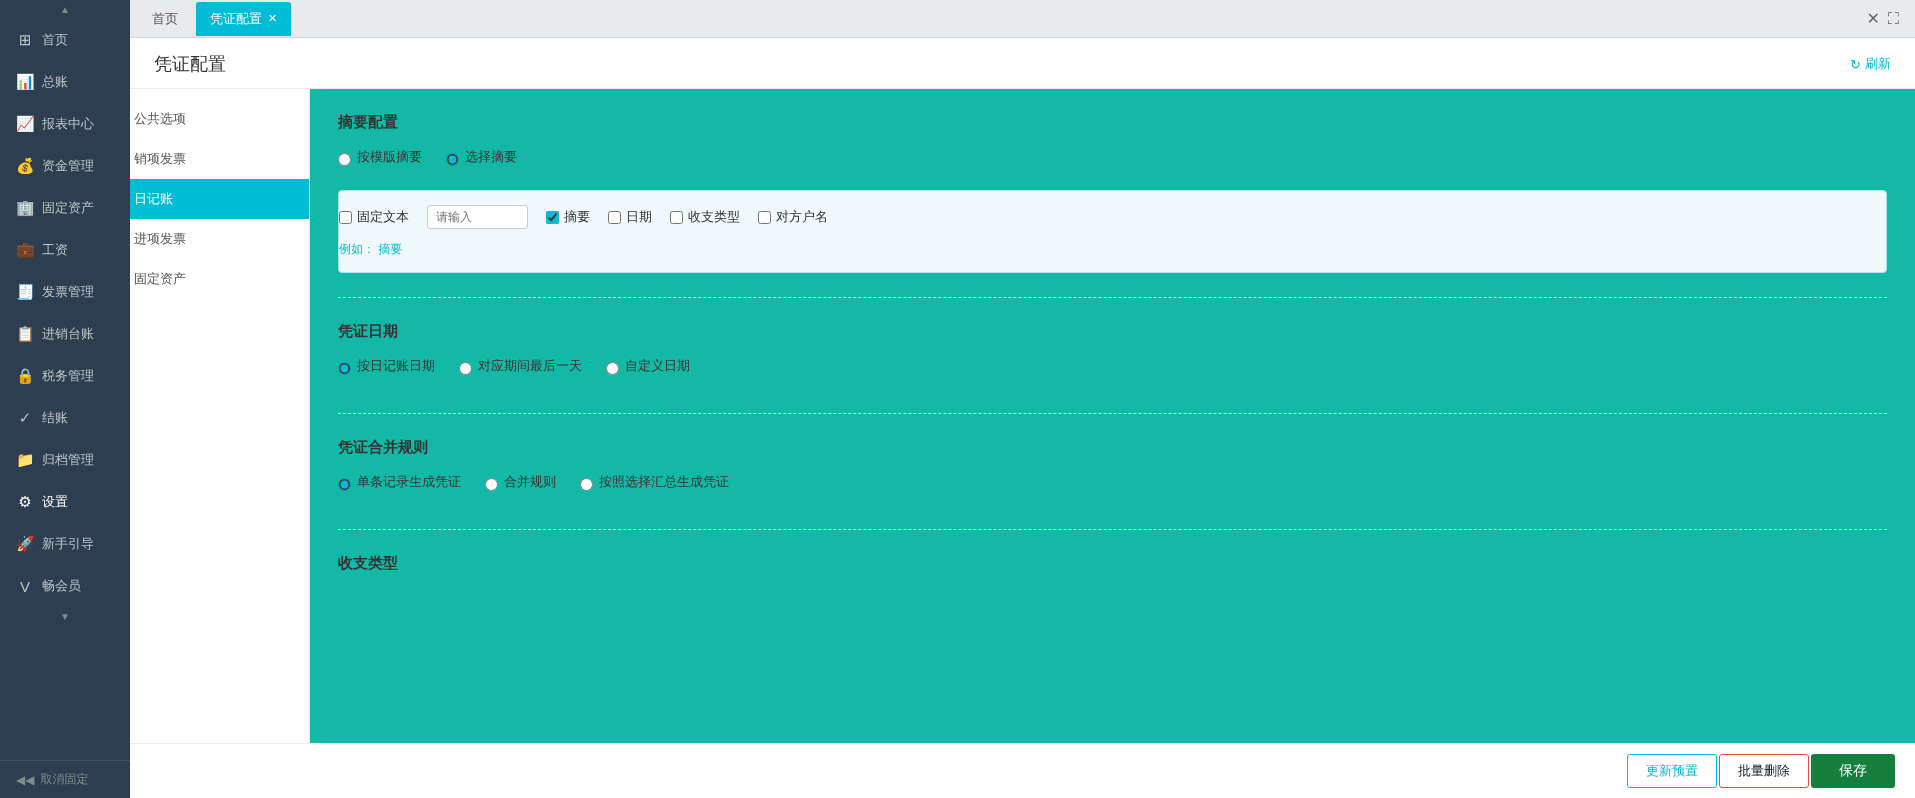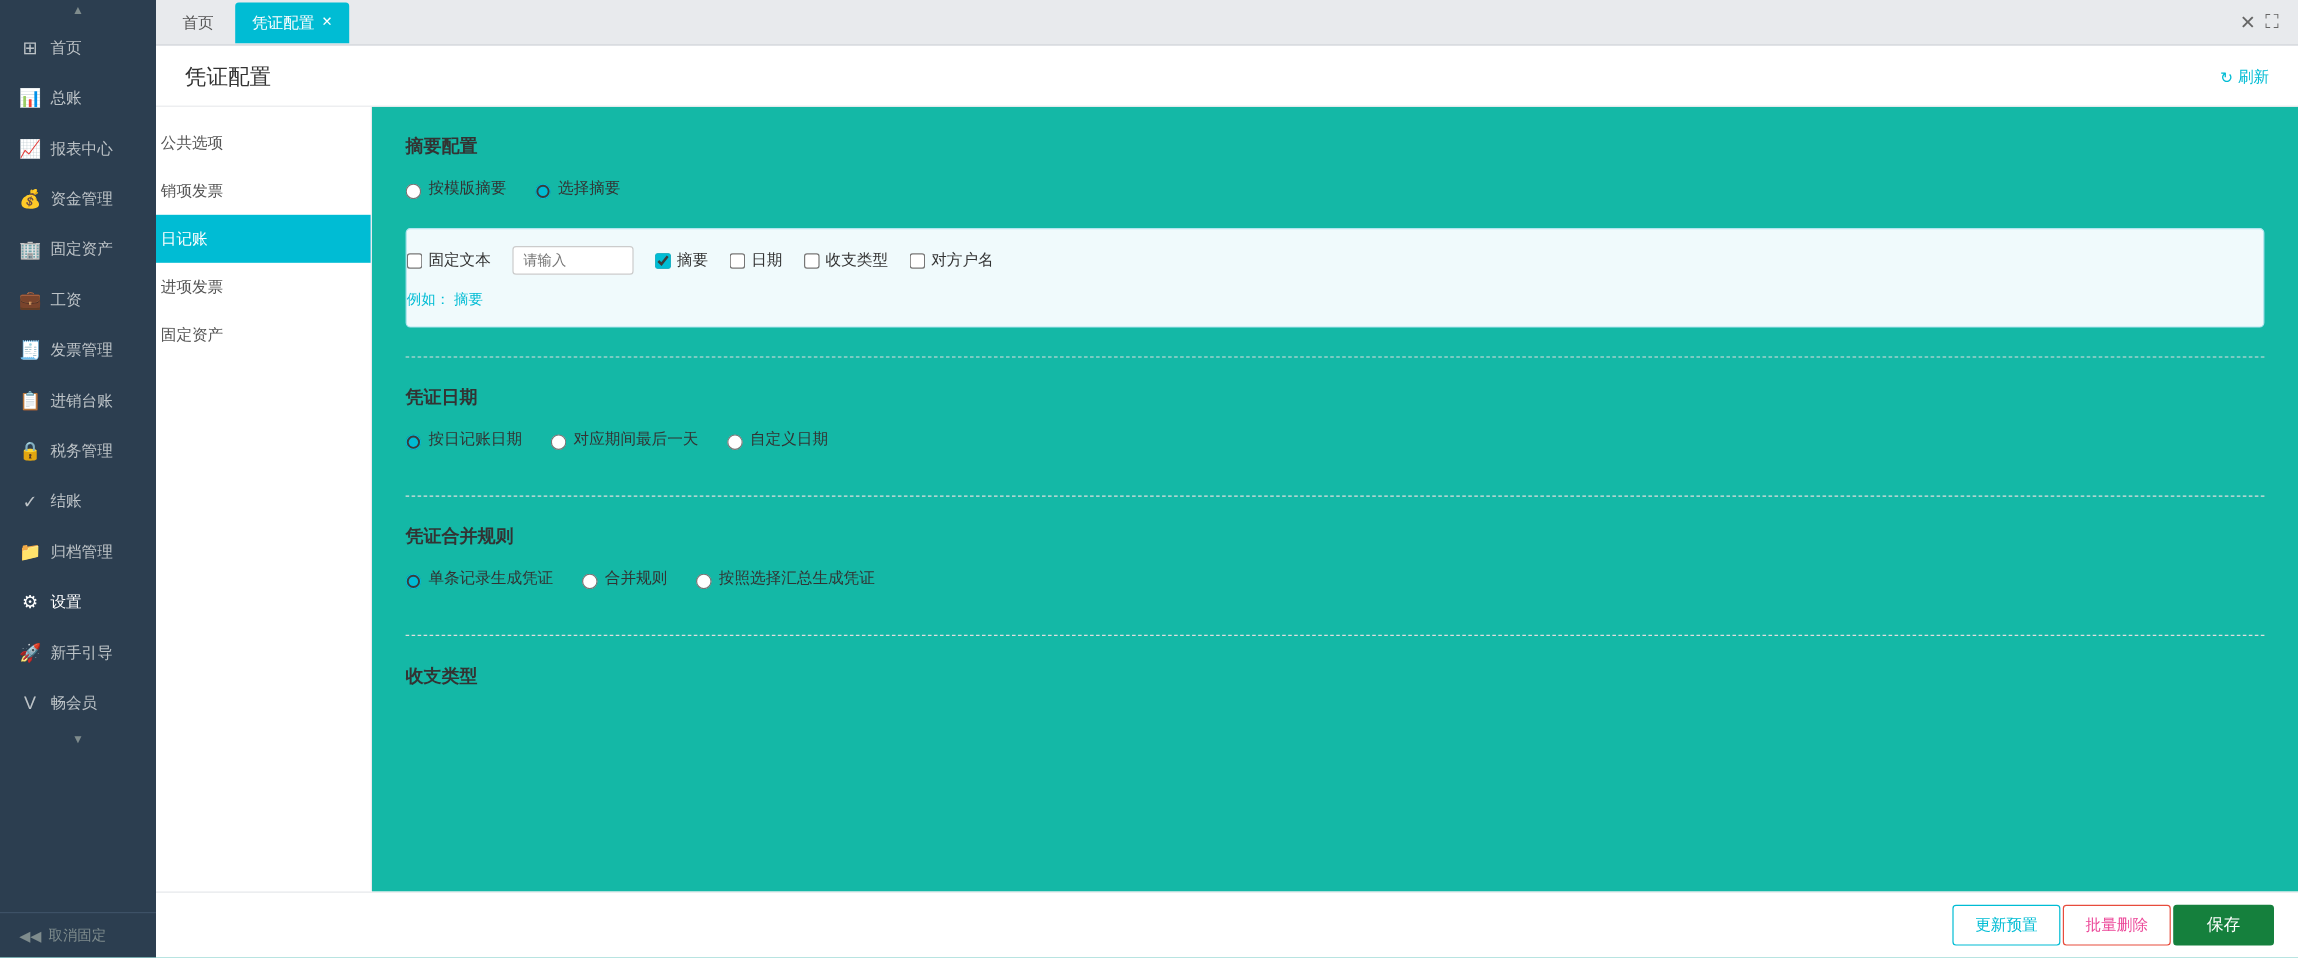--- a/index.html
+++ b/index.html
@@ -248,21 +248,21 @@
       background: #fff;
       color: #00bcd4;
       border-radius: 3px;
       cursor: pointer;
       font-size: 13px;
     }
     .btn-danger-outline {
       padding: 7px 18px;
       border: 1px solid #e74c3c;
       background: #fff;
-      color: #ec4899;
+      color: #0f172a;
       border-radius: 3px;
       cursor: pointer;
       font-size: 13px;
     }
     .btn-primary {
       padding: 8px 28px;
       background: #15803d;
       color: #fff;
       border: none;
       border-radius: 3px;

